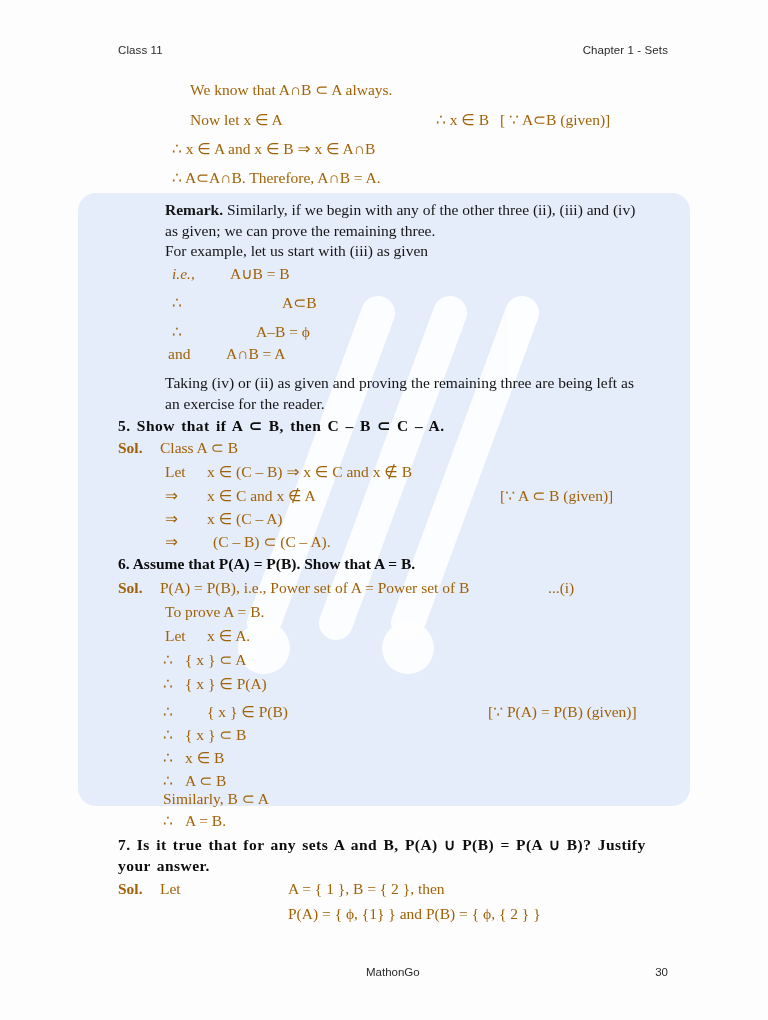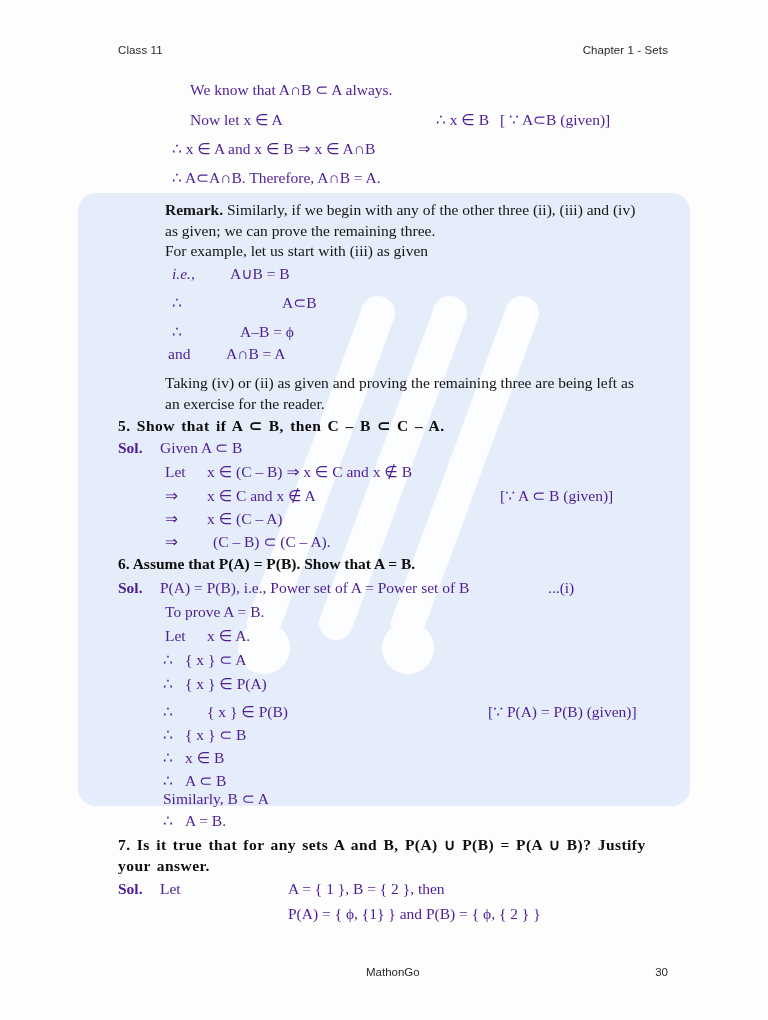--- a/index.html
+++ b/index.html
@@ -72,21 +72,21 @@
     position: absolute;
     left: 0;
     top: 0;
     width: 768px;
   }
   .line {
     position: relative;
     font-size: 15.5px;
     line-height: 1;
     white-space: nowrap;
-    color: #4c1d95;
+    color: #a16207;
   }
   .row {
     position: absolute;
     left: 118px;
     width: 560px;
     height: 22px;
     display: block;
   }
   .seg { position: absolute; top: 0; white-space: nowrap; }
   .b { font-weight: bold; }
@@ -167,38 +167,38 @@
     <div class="row" style="top:266px; left:172px; width:490px;">
       <span class="seg line i" style="left:0px;">i.e.,</span>
       <span class="seg line" style="left:58px;">A∪B = B</span>
     </div>
     <div class="row" style="top:295px; left:172px; width:490px;">
       <span class="seg line" style="left:0px;">∴</span>
       <span class="seg line" style="left:110px;">A⊂B</span>
     </div>
     <div class="row" style="top:324px; left:172px; width:490px;">
       <span class="seg line" style="left:0px;">∴</span>
-      <span class="seg line" style="left:68px;">A–B = ϕ</span>
+      <span class="seg line" style="left:84px;">A–B = ϕ</span>
     </div>
     <div class="row" style="top:346px; left:168px; width:490px;">
       <span class="seg line" style="left:0px;">and</span>
       <span class="seg line" style="left:58px;">A∩B = A</span>
     </div>
 
     <div class="para" style="top:373px; left:165px; width:487px;">
       <span>Taking (iv) or (ii) as given and proving the remaining three are being left as an exercise for the reader.</span>
     </div>
 
     <div class="qhead spaced" style="top:415px;">
       <span>5.</span>
       <span>Show that if A ⊂ B, then C – B ⊂ C – A.</span>
     </div>
     <div class="row" style="top:440px; left:118px; width:520px;">
       <span class="seg line b" style="left:0px;">Sol.</span>
-      <span class="seg line" style="left:42px;">Given A ⊂ B</span>
+      <span class="seg line" style="left:42px;">Class A ⊂ B</span>
     </div>
     <div class="row" style="top:464px; left:165px; width:500px;">
       <span class="seg line" style="left:0px;">Let</span>
       <span class="seg line" style="left:42px;">x ∈ (C – B)  ⇒  x ∈ C and x ∉ B</span>
     </div>
     <div class="row" style="top:488px; left:165px; width:500px;">
       <span class="seg line" style="left:0px;">⇒</span>
       <span class="seg line" style="left:42px;">x ∈ C and x ∉ A</span>
       <span class="seg line" style="left:335px;">[∵ A ⊂ B (given)]</span>
     </div>

